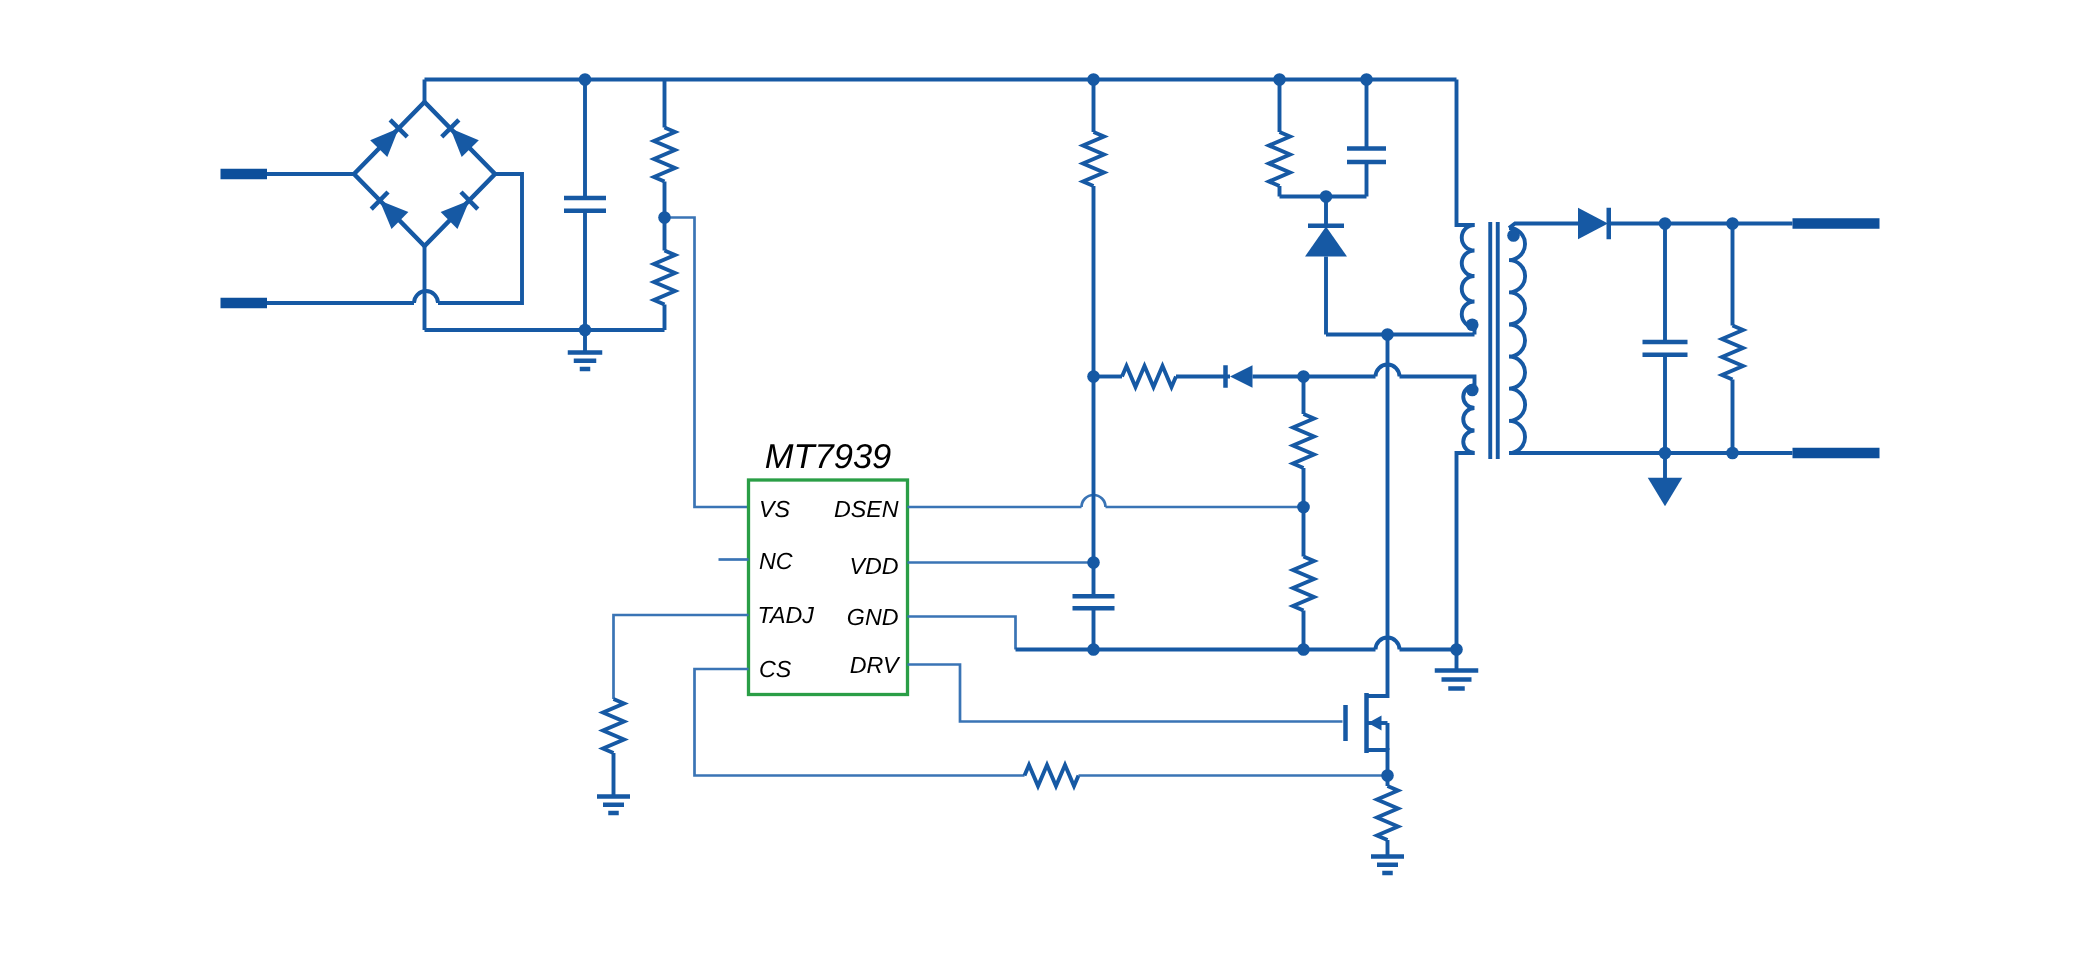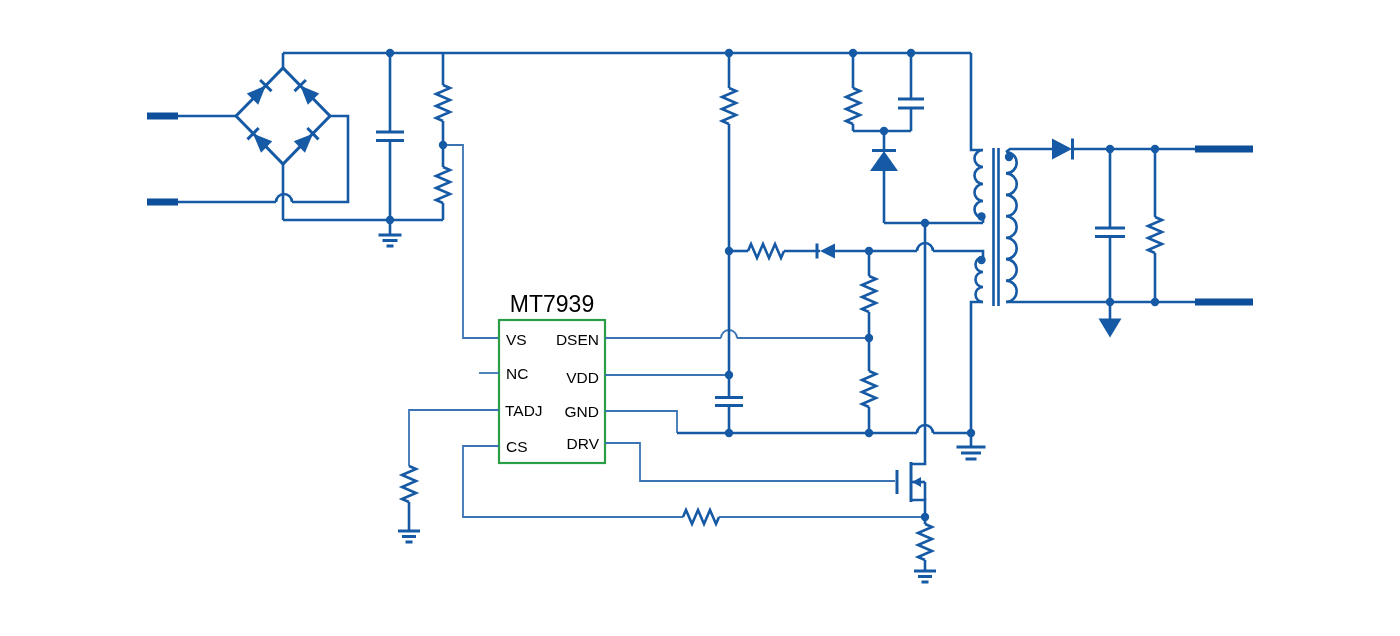--- a/index.html
+++ b/index.html
@@ -1,17 +1,17 @@
 <!DOCTYPE html>
 <html style="--wire: #1659a4; --wire-light: #3a74b5; --terminal: #0d4f9b; --ic-border: #2a9e46; --ink: #000000; --background: #ffffff;"><head>
 <meta charset="utf-8">
 <title>Schematic</title>
 <style>
   html,body { margin:0; padding:0; background:var(--background,#fff); }
-  .stage { width:1400px; height:636px; position:relative; background:var(--background,#fff); }
+  .stage { width:1400px; height:636px; position:relative; background:var(--background,#fff);font-style:italic; }
   svg { display:block; }
   .w   { stroke:var(--wire,#1659a4); stroke-width:2.6; fill:none; }
   .w3  { stroke:var(--wire,#1659a4); stroke-width:3;   fill:none; }
   .wl  { stroke:var(--wire-light,#3a74b5); stroke-width:1.8; fill:none; }
   .sym { stroke:var(--wire,#1659a4); stroke-width:2.6; fill:none; }
   .bar { stroke:var(--wire,#1659a4); stroke-width:3; fill:none; }
   .fillb { fill:var(--wire,#1659a4); stroke:none; }
   .dot   { fill:var(--wire,#1659a4); stroke:none; }
   .term  { fill:var(--terminal,#0d4f9b); stroke:none; }
   .icbox { fill:#ffffff; stroke:var(--ic-border,#2a9e46); stroke-width:2.2; }

